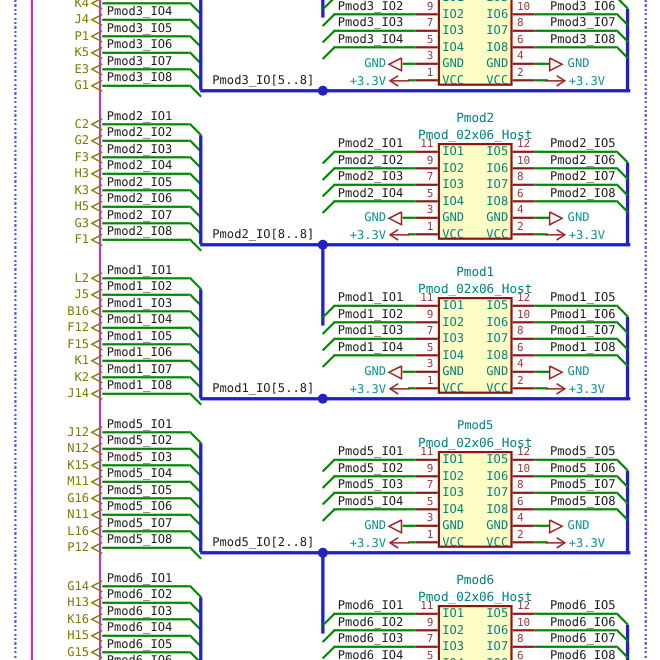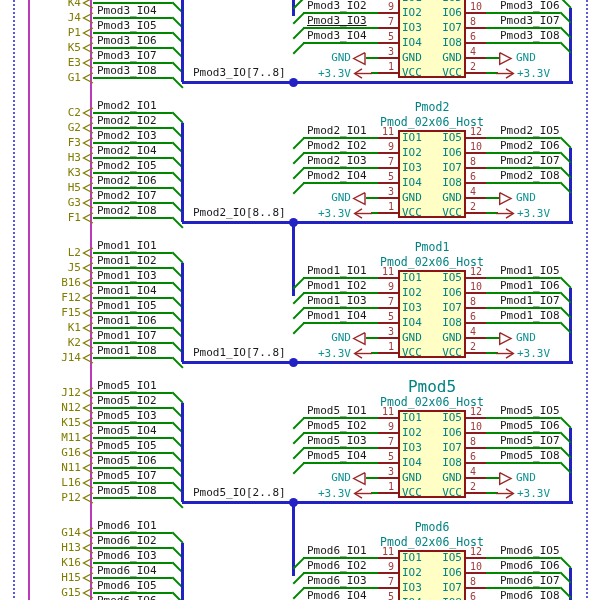--- a/index.html
+++ b/index.html
@@ -58,21 +58,21 @@
       <div class="txt" style="top: 57px; color: rgb(128, 124, 0); font-size: 11px; left: -69px; width: 150px; text-align: right;">E3</div>
       <div class="txt" style="top: 50px; color: rgb(26, 26, 26); font-size: 11px; left: 97px;">Pmod3_IO7</div>
       <svg width="12" height="12" style="left: 82px; top: 72px;">
         <polyline points="11,1 1.5,6 11,11" fill="none" stroke="#807c00" stroke-width="1.3"></polyline>
       </svg>
       <div class="abs" style="left: 93px; top: 77px; width: 79px; height: 2px; background: rgb(0, 135, 0);"></div>
       <div class="abs" style="left: 172px; top: 77px; width: 14.5px; height: 2px; background: rgb(0, 135, 0); transform-origin: 1px 1px; transform: rotate(45deg);"></div>
       <div class="txt" style="top: 72px; color: rgb(128, 124, 0); font-size: 11px; left: -69px; width: 150px; text-align: right;">G1</div>
       <div class="txt" style="top: 65px; color: rgb(26, 26, 26); font-size: 11px; left: 97px;">Pmod3_IO8</div>
       <div class="abs" style="left: 180.5px; top: -17px; width: 3px; height: 99px; background: rgb(34, 34, 196);"></div>
-      <div class="txt" style="top: 67px; color: rgb(26, 26, 26); font-size: 11px; left: 193px;">Pmod3_IO[7..8]</div>
+      <div class="txt" style="top: 67px; color: rgb(26, 26, 26); font-size: 11px; left: 193px;">Pmod3_IO[5..8]</div>
       <div class="abs" style="left: 182px; top: 80.5px; width: 391px; height: 3px; background: rgb(34, 34, 196);"></div>
       <div class="abs" style="left: 288.5px; top: 77.5px; width: 9px; height: 9px; border-radius: 50%; background: rgb(34, 34, 196);"></div>
       <div class="abs" style="left: 291.5px; top: -58px; width: 3px; height: 74px; background: rgb(34, 34, 196);"></div>
       <div class="abs" style="left: 568.5px; top: 8px; width: 3px; height: 74px; background: rgb(34, 34, 196);"></div>
       <div class="abs" style="left: 398px; top: -10px; width: 64px; height: 84px; background: rgb(255, 255, 197); border: 2px solid rgb(140, 20, 20);"></div>
       <div class="txt" style="top: -8px; color: rgb(0, 131, 131); font-size: 11px; left: 402px;">IO1</div>
       <div class="txt" style="top: -8px; color: rgb(0, 131, 131); font-size: 11px; left: 312px; width: 150px; text-align: right;">IO5</div>
       <div class="abs" style="left: 293px; top: 7px; width: 14.5px; height: 2px; background: rgb(0, 135, 0); transform-origin: 1px 1px; transform: rotate(-45deg);"></div>
       <div class="abs" style="left: 560px; top: -3px; width: 14.5px; height: 2px; background: rgb(0, 135, 0); transform-origin: 1px 1px; transform: rotate(45deg);"></div>
       <div class="abs" style="left: 378px; top: 12px; width: 20px; height: 2px; background: rgb(140, 28, 28);"></div>
@@ -88,21 +88,21 @@
       <div class="abs" style="left: 560px; top: 12px; width: 14.5px; height: 2px; background: rgb(0, 135, 0); transform-origin: 1px 1px; transform: rotate(45deg);"></div>
       <div class="txt" style="top: 0px; color: rgb(26, 26, 26); font-size: 11px; left: 500px;">Pmod3_IO6</div>
       <div class="abs" style="left: 378px; top: 27px; width: 20px; height: 2px; background: rgb(140, 28, 28);"></div>
       <div class="abs" style="left: 466px; top: 27px; width: 20px; height: 2px; background: rgb(140, 28, 28);"></div>
       <div class="txt" style="top: 16px; color: rgb(160, 60, 60); font-size: 10px; left: 244px; width: 150px; text-align: right;">7</div>
       <div class="txt" style="top: 16px; color: rgb(160, 60, 60); font-size: 10px; left: 470px;">8</div>
       <div class="txt" style="top: 22px; color: rgb(0, 131, 131); font-size: 11px; left: 402px;">IO3</div>
       <div class="txt" style="top: 22px; color: rgb(0, 131, 131); font-size: 11px; left: 312px; width: 150px; text-align: right;">IO7</div>
       <div class="abs" style="left: 303px; top: 27px; width: 75px; height: 2px; background: rgb(0, 135, 0);"></div>
       <div class="abs" style="left: 293px; top: 37px; width: 14.5px; height: 2px; background: rgb(0, 135, 0); transform-origin: 1px 1px; transform: rotate(-45deg);"></div>
-      <div class="txt" style="top: 15px; color: rgb(26, 26, 26); font-size: 11px; left: 307px; text-decoration: underline;">Pmod3_IO3</div>
+      <div class="txt" style="top: 15px; color: rgb(26, 26, 26); font-size: 11px; left: 307px;">Pmod3_IO3</div>
       <div class="abs" style="left: 486px; top: 27px; width: 74px; height: 2px; background: rgb(0, 135, 0);"></div>
       <div class="abs" style="left: 560px; top: 27px; width: 14.5px; height: 2px; background: rgb(0, 135, 0); transform-origin: 1px 1px; transform: rotate(45deg);"></div>
       <div class="txt" style="top: 15px; color: rgb(26, 26, 26); font-size: 11px; left: 500px;">Pmod3_IO7</div>
       <div class="abs" style="left: 378px; top: 42px; width: 20px; height: 2px; background: rgb(140, 28, 28);"></div>
       <div class="abs" style="left: 466px; top: 42px; width: 20px; height: 2px; background: rgb(140, 28, 28);"></div>
       <div class="txt" style="top: 31px; color: rgb(160, 60, 60); font-size: 10px; left: 244px; width: 150px; text-align: right;">5</div>
       <div class="txt" style="top: 31px; color: rgb(160, 60, 60); font-size: 10px; left: 470px;">6</div>
       <div class="txt" style="top: 37px; color: rgb(0, 131, 131); font-size: 11px; left: 402px;">IO4</div>
       <div class="txt" style="top: 37px; color: rgb(0, 131, 131); font-size: 11px; left: 312px; width: 150px; text-align: right;">IO8</div>
       <div class="abs" style="left: 303px; top: 42px; width: 75px; height: 2px; background: rgb(0, 135, 0);"></div>
@@ -342,21 +342,21 @@
       <div class="txt" style="top: 337px; color: rgb(128, 124, 0); font-size: 11px; left: -69px; width: 150px; text-align: right;">K2</div>
       <div class="txt" style="top: 330px; color: rgb(26, 26, 26); font-size: 11px; left: 97px;">Pmod1_IO7</div>
       <svg width="12" height="12" style="left: 82px; top: 352px;">
         <polyline points="11,1 1.5,6 11,11" fill="none" stroke="#807c00" stroke-width="1.3"></polyline>
       </svg>
       <div class="abs" style="left: 93px; top: 357px; width: 79px; height: 2px; background: rgb(0, 135, 0);"></div>
       <div class="abs" style="left: 172px; top: 357px; width: 14.5px; height: 2px; background: rgb(0, 135, 0); transform-origin: 1px 1px; transform: rotate(45deg);"></div>
       <div class="txt" style="top: 352px; color: rgb(128, 124, 0); font-size: 11px; left: -69px; width: 150px; text-align: right;">J14</div>
       <div class="txt" style="top: 345px; color: rgb(26, 26, 26); font-size: 11px; left: 97px;">Pmod1_IO8</div>
       <div class="abs" style="left: 180.5px; top: 263px; width: 3px; height: 99px; background: rgb(34, 34, 196);"></div>
-      <div class="txt" style="top: 347px; color: rgb(26, 26, 26); font-size: 11px; left: 193px;">Pmod1_IO[7..8]</div>
+      <div class="txt" style="top: 347px; color: rgb(26, 26, 26); font-size: 11px; left: 193px;">Pmod1_IO[5..8]</div>
       <div class="abs" style="left: 182px; top: 360.5px; width: 391px; height: 3px; background: rgb(34, 34, 196);"></div>
       <div class="abs" style="left: 288.5px; top: 357.5px; width: 9px; height: 9px; border-radius: 50%; background: rgb(34, 34, 196);"></div>
       <div class="abs" style="left: 291.5px; top: 502px; width: 3px; height: 74px; background: rgb(34, 34, 196);"></div>
       <div class="abs" style="left: 568.5px; top: 288px; width: 3px; height: 74px; background: rgb(34, 34, 196);"></div>
       <div class="txt" style="top: 241px; color: rgb(0, 131, 131); font-size: 11.5px; left: 432px; transform: translateX(-50%);">Pmod1</div>
       <div class="txt" style="top: 256px; color: rgb(0, 131, 131); font-size: 11.5px; left: 432px; transform: translateX(-50%);">Pmod_02x06_Host</div>
       <div class="abs" style="left: 398px; top: 270px; width: 64px; height: 84px; background: rgb(255, 255, 197); border: 2px solid rgb(140, 20, 20);"></div>
       <div class="abs" style="left: 378px; top: 277px; width: 20px; height: 2px; background: rgb(140, 28, 28);"></div>
       <div class="abs" style="left: 466px; top: 277px; width: 20px; height: 2px; background: rgb(140, 28, 28);"></div>
       <div class="txt" style="top: 266px; color: rgb(160, 60, 60); font-size: 10px; left: 244px; width: 150px; text-align: right;">11</div>
@@ -493,21 +493,21 @@
       </svg>
       <div class="abs" style="left: 93px; top: 497px; width: 79px; height: 2px; background: rgb(0, 135, 0);"></div>
       <div class="abs" style="left: 172px; top: 497px; width: 14.5px; height: 2px; background: rgb(0, 135, 0); transform-origin: 1px 1px; transform: rotate(45deg);"></div>
       <div class="txt" style="top: 492px; color: rgb(128, 124, 0); font-size: 11px; left: -69px; width: 150px; text-align: right;">P12</div>
       <div class="txt" style="top: 485px; color: rgb(26, 26, 26); font-size: 11px; left: 97px;">Pmod5_IO8</div>
       <div class="abs" style="left: 180.5px; top: 403px; width: 3px; height: 99px; background: rgb(34, 34, 196);"></div>
       <div class="txt" style="top: 487px; color: rgb(26, 26, 26); font-size: 11px; left: 193px;">Pmod5_IO[2..8]</div>
       <div class="abs" style="left: 182px; top: 500.5px; width: 391px; height: 3px; background: rgb(34, 34, 196);"></div>
       <div class="abs" style="left: 288.5px; top: 497.5px; width: 9px; height: 9px; border-radius: 50%; background: rgb(34, 34, 196);"></div>
       <div class="abs" style="left: 568.5px; top: 428px; width: 3px; height: 74px; background: rgb(34, 34, 196);"></div>
-      <div class="txt" style="top: 381px; color: rgb(0, 131, 131); font-size: 16px; left: 432px; transform: translateX(-50%);">Pmod5</div>
+      <div class="txt" style="top: 381px; color: rgb(0, 131, 131); font-size: 11px; left: 432px; transform: translateX(-50%);">Pmod5</div>
       <div class="txt" style="top: 396px; color: rgb(0, 131, 131); font-size: 11.5px; left: 432px; transform: translateX(-50%);">Pmod_02x06_Host</div>
       <div class="abs" style="left: 398px; top: 410px; width: 64px; height: 84px; background: rgb(255, 255, 197); border: 2px solid rgb(140, 20, 20);"></div>
       <div class="abs" style="left: 378px; top: 417px; width: 20px; height: 2px; background: rgb(140, 28, 28);"></div>
       <div class="abs" style="left: 466px; top: 417px; width: 20px; height: 2px; background: rgb(140, 28, 28);"></div>
       <div class="txt" style="top: 406px; color: rgb(160, 60, 60); font-size: 10px; left: 244px; width: 150px; text-align: right;">11</div>
       <div class="txt" style="top: 406px; color: rgb(160, 60, 60); font-size: 10px; left: 470px;">12</div>
       <div class="txt" style="top: 412px; color: rgb(0, 131, 131); font-size: 11px; left: 402px;">IO1</div>
       <div class="txt" style="top: 412px; color: rgb(0, 131, 131); font-size: 11px; left: 312px; width: 150px; text-align: right;">IO5</div>
       <div class="abs" style="left: 303px; top: 417px; width: 75px; height: 2px; background: rgb(0, 135, 0);"></div>
       <div class="abs" style="left: 293px; top: 427px; width: 14.5px; height: 2px; background: rgb(0, 135, 0); transform-origin: 1px 1px; transform: rotate(-45deg);"></div>

